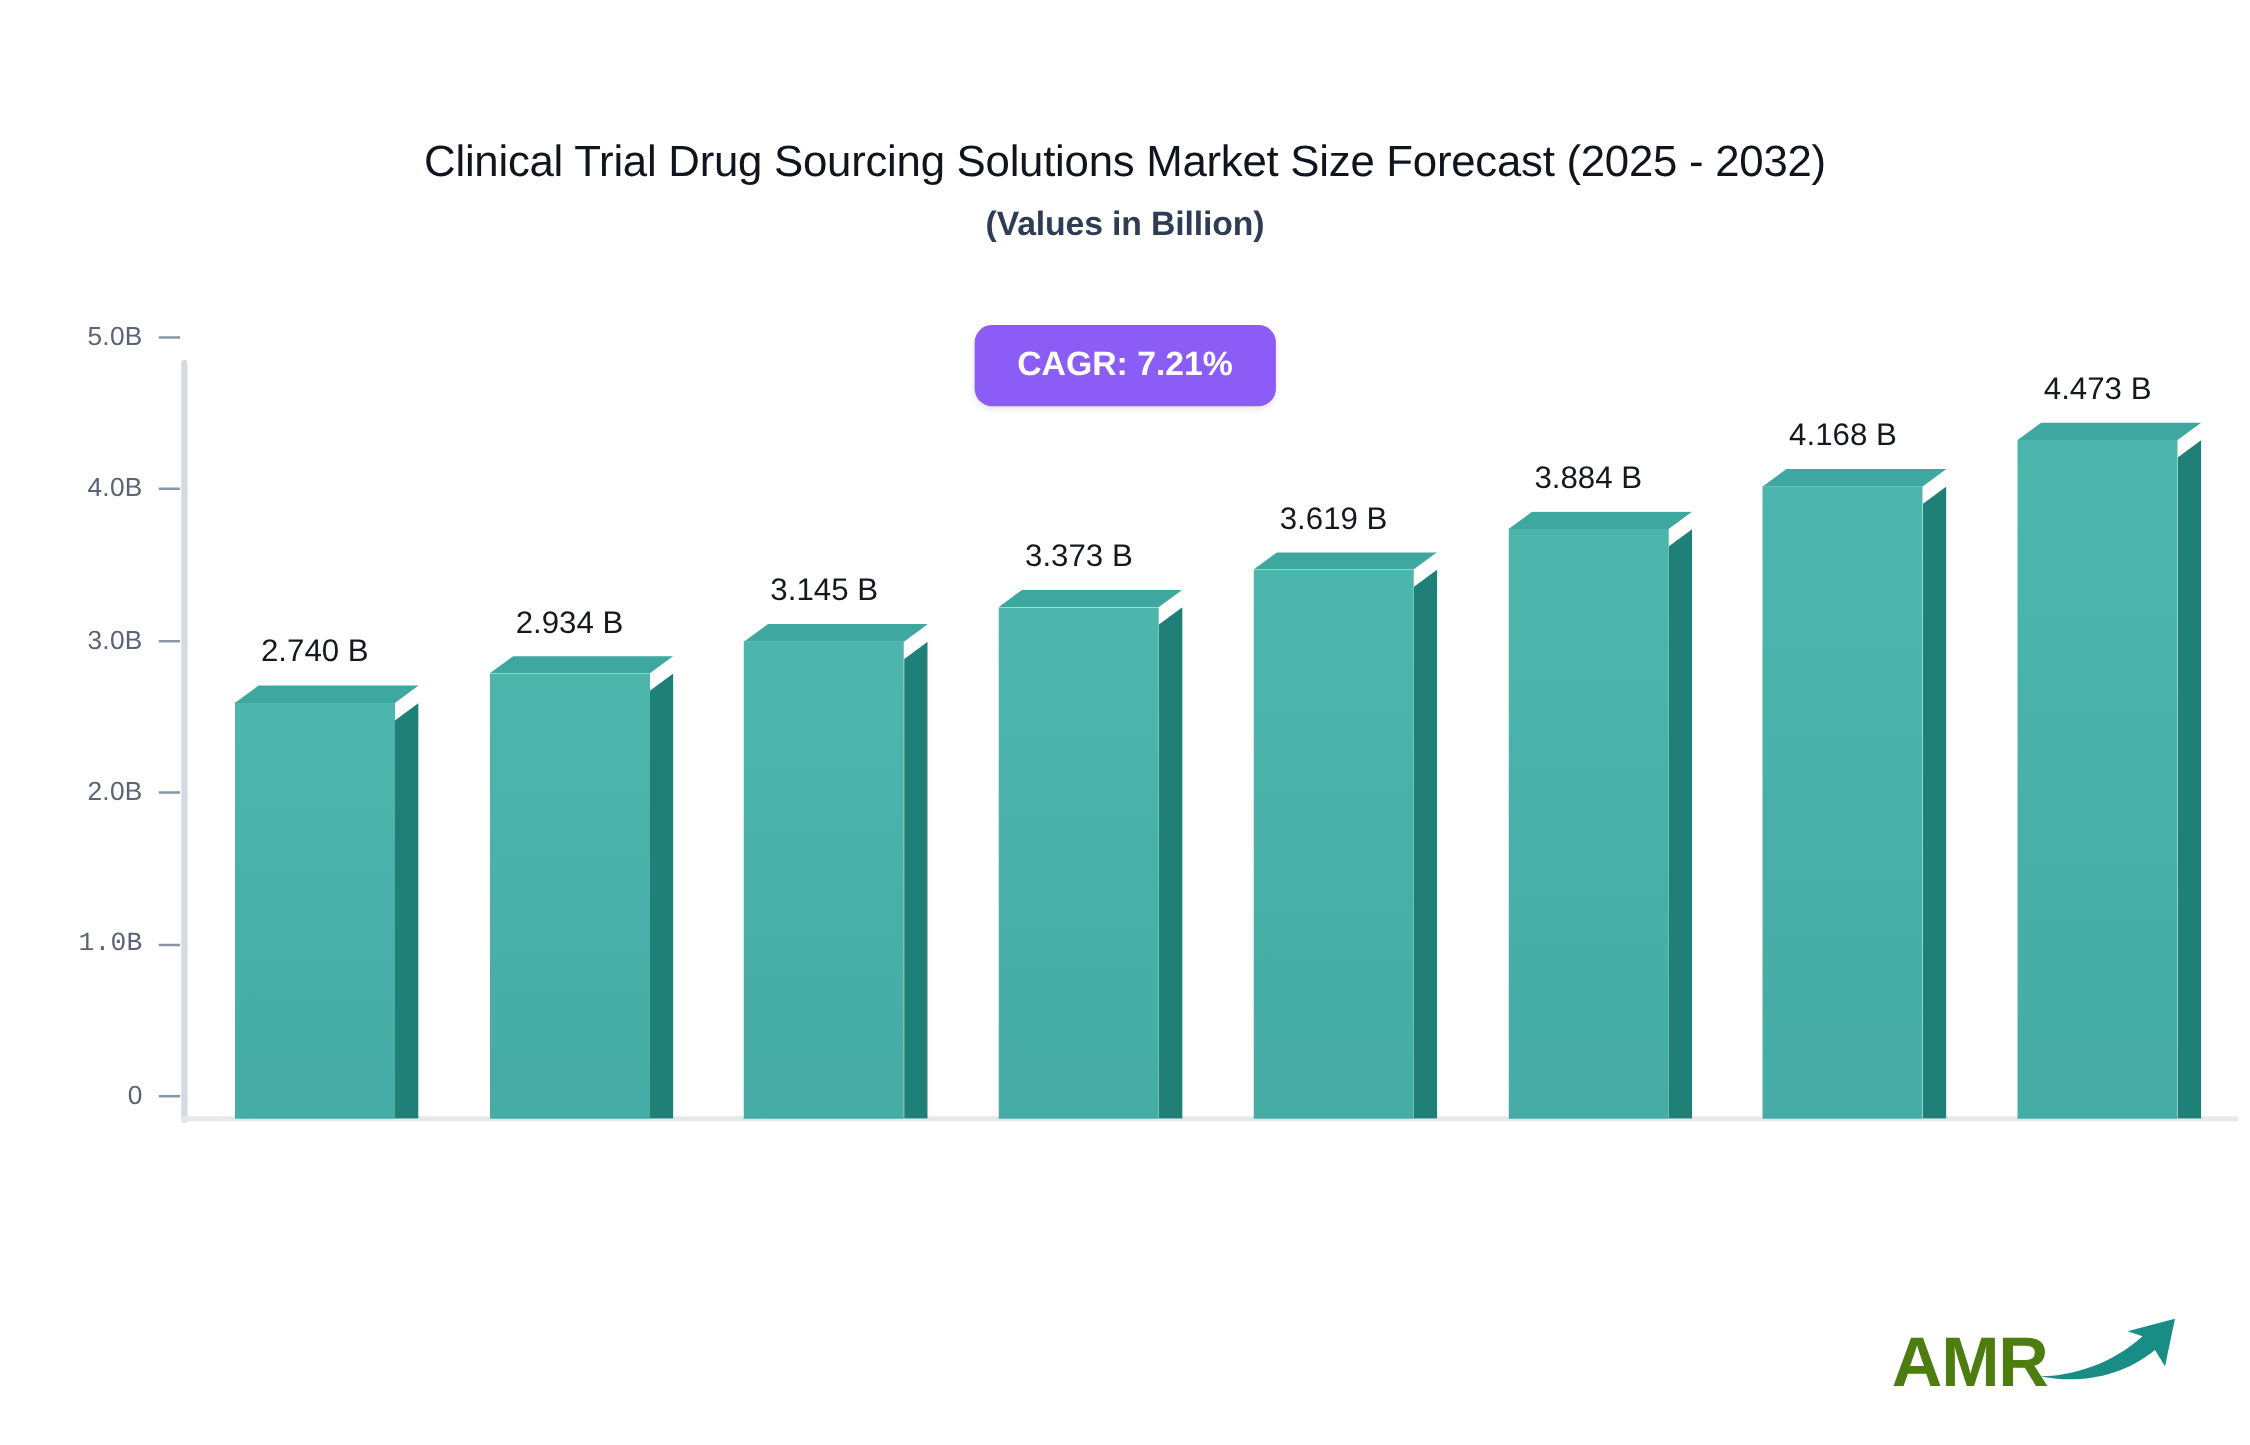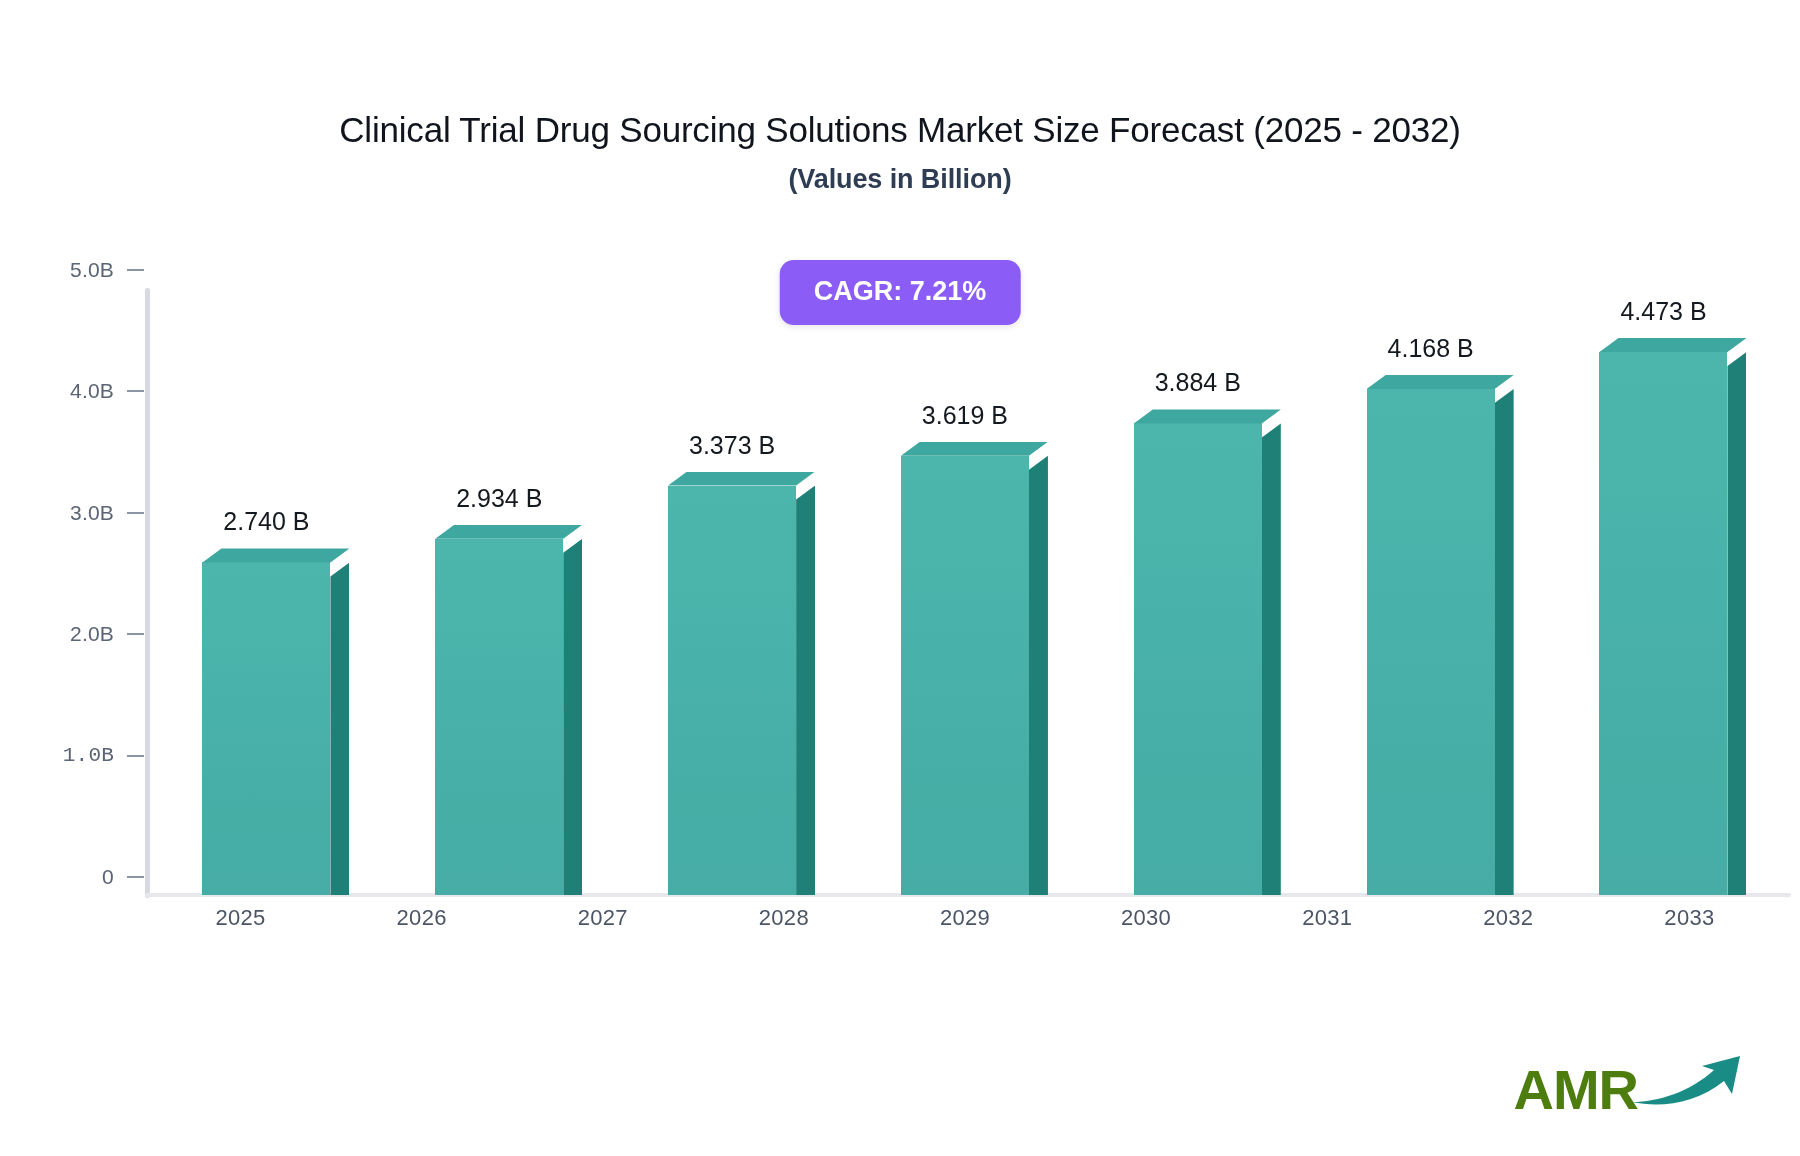--- a/index.html
+++ b/index.html
@@ -280,20 +280,28 @@
         </div>
         <div class="bar-slot">
           <div class="bar-value" style="bottom: 382.188px;">2.934 B</div>
           <div class="bar-3d" style="height: 356.188px;">
             <div class="bar-side"></div>
             <div class="bar-front"></div>
             <div class="bar-top"></div>
           </div>
         </div>
         <div class="bar-slot">
+          <div class="bar-value" style="bottom: 407.803px;">3.145 B</div>
+          <div class="bar-3d" style="height: 381.803px;">
+            <div class="bar-side"></div>
+            <div class="bar-front"></div>
+            <div class="bar-top"></div>
+          </div>
+        </div>
+        <div class="bar-slot">
           <div class="bar-value" style="bottom: 435.482px;">3.373 B</div>
           <div class="bar-3d" style="height: 409.482px;">
             <div class="bar-side"></div>
             <div class="bar-front"></div>
             <div class="bar-top"></div>
           </div>
         </div>
         <div class="bar-slot">
           <div class="bar-value" style="bottom: 465.347px;">3.619 B</div>
           <div class="bar-3d" style="height: 439.347px;">
@@ -321,31 +329,20 @@
         <div class="bar-slot">
           <div class="bar-value" style="bottom: 569.022px;">4.473 B</div>
           <div class="bar-3d" style="height: 543.022px;">
             <div class="bar-side"></div>
             <div class="bar-front"></div>
             <div class="bar-top"></div>
           </div>
         </div>
       </div>
 
-    <div class="x-axis" id="x-axis">
-        <div class="x-label">2025</div>
-        <div class="x-label">2026</div>
-        <div class="x-label">2027</div>
-        <div class="x-label">2028</div>
-        <div class="x-label">2029</div>
-        <div class="x-label">2030</div>
-        <div class="x-label">2031</div>
-        <div class="x-label">2032</div>
-        <div class="x-label">2033</div>
-      </div>
   </div>
 
   <div class="logo">
     <span class="logo-text">AMR</span>
     <span class="logo-arrow">
       <svg width="120" height="56" viewBox="0 0 120 56">
         <path d="M4 50 C 30 50, 62 40, 86 18 L 74 14 L 112 4 L 104 42 L 96 29 C 68 52, 32 56, 4 50 Z" fill="#1a8c86"></path>
       </svg>
     </span>
   </div>

